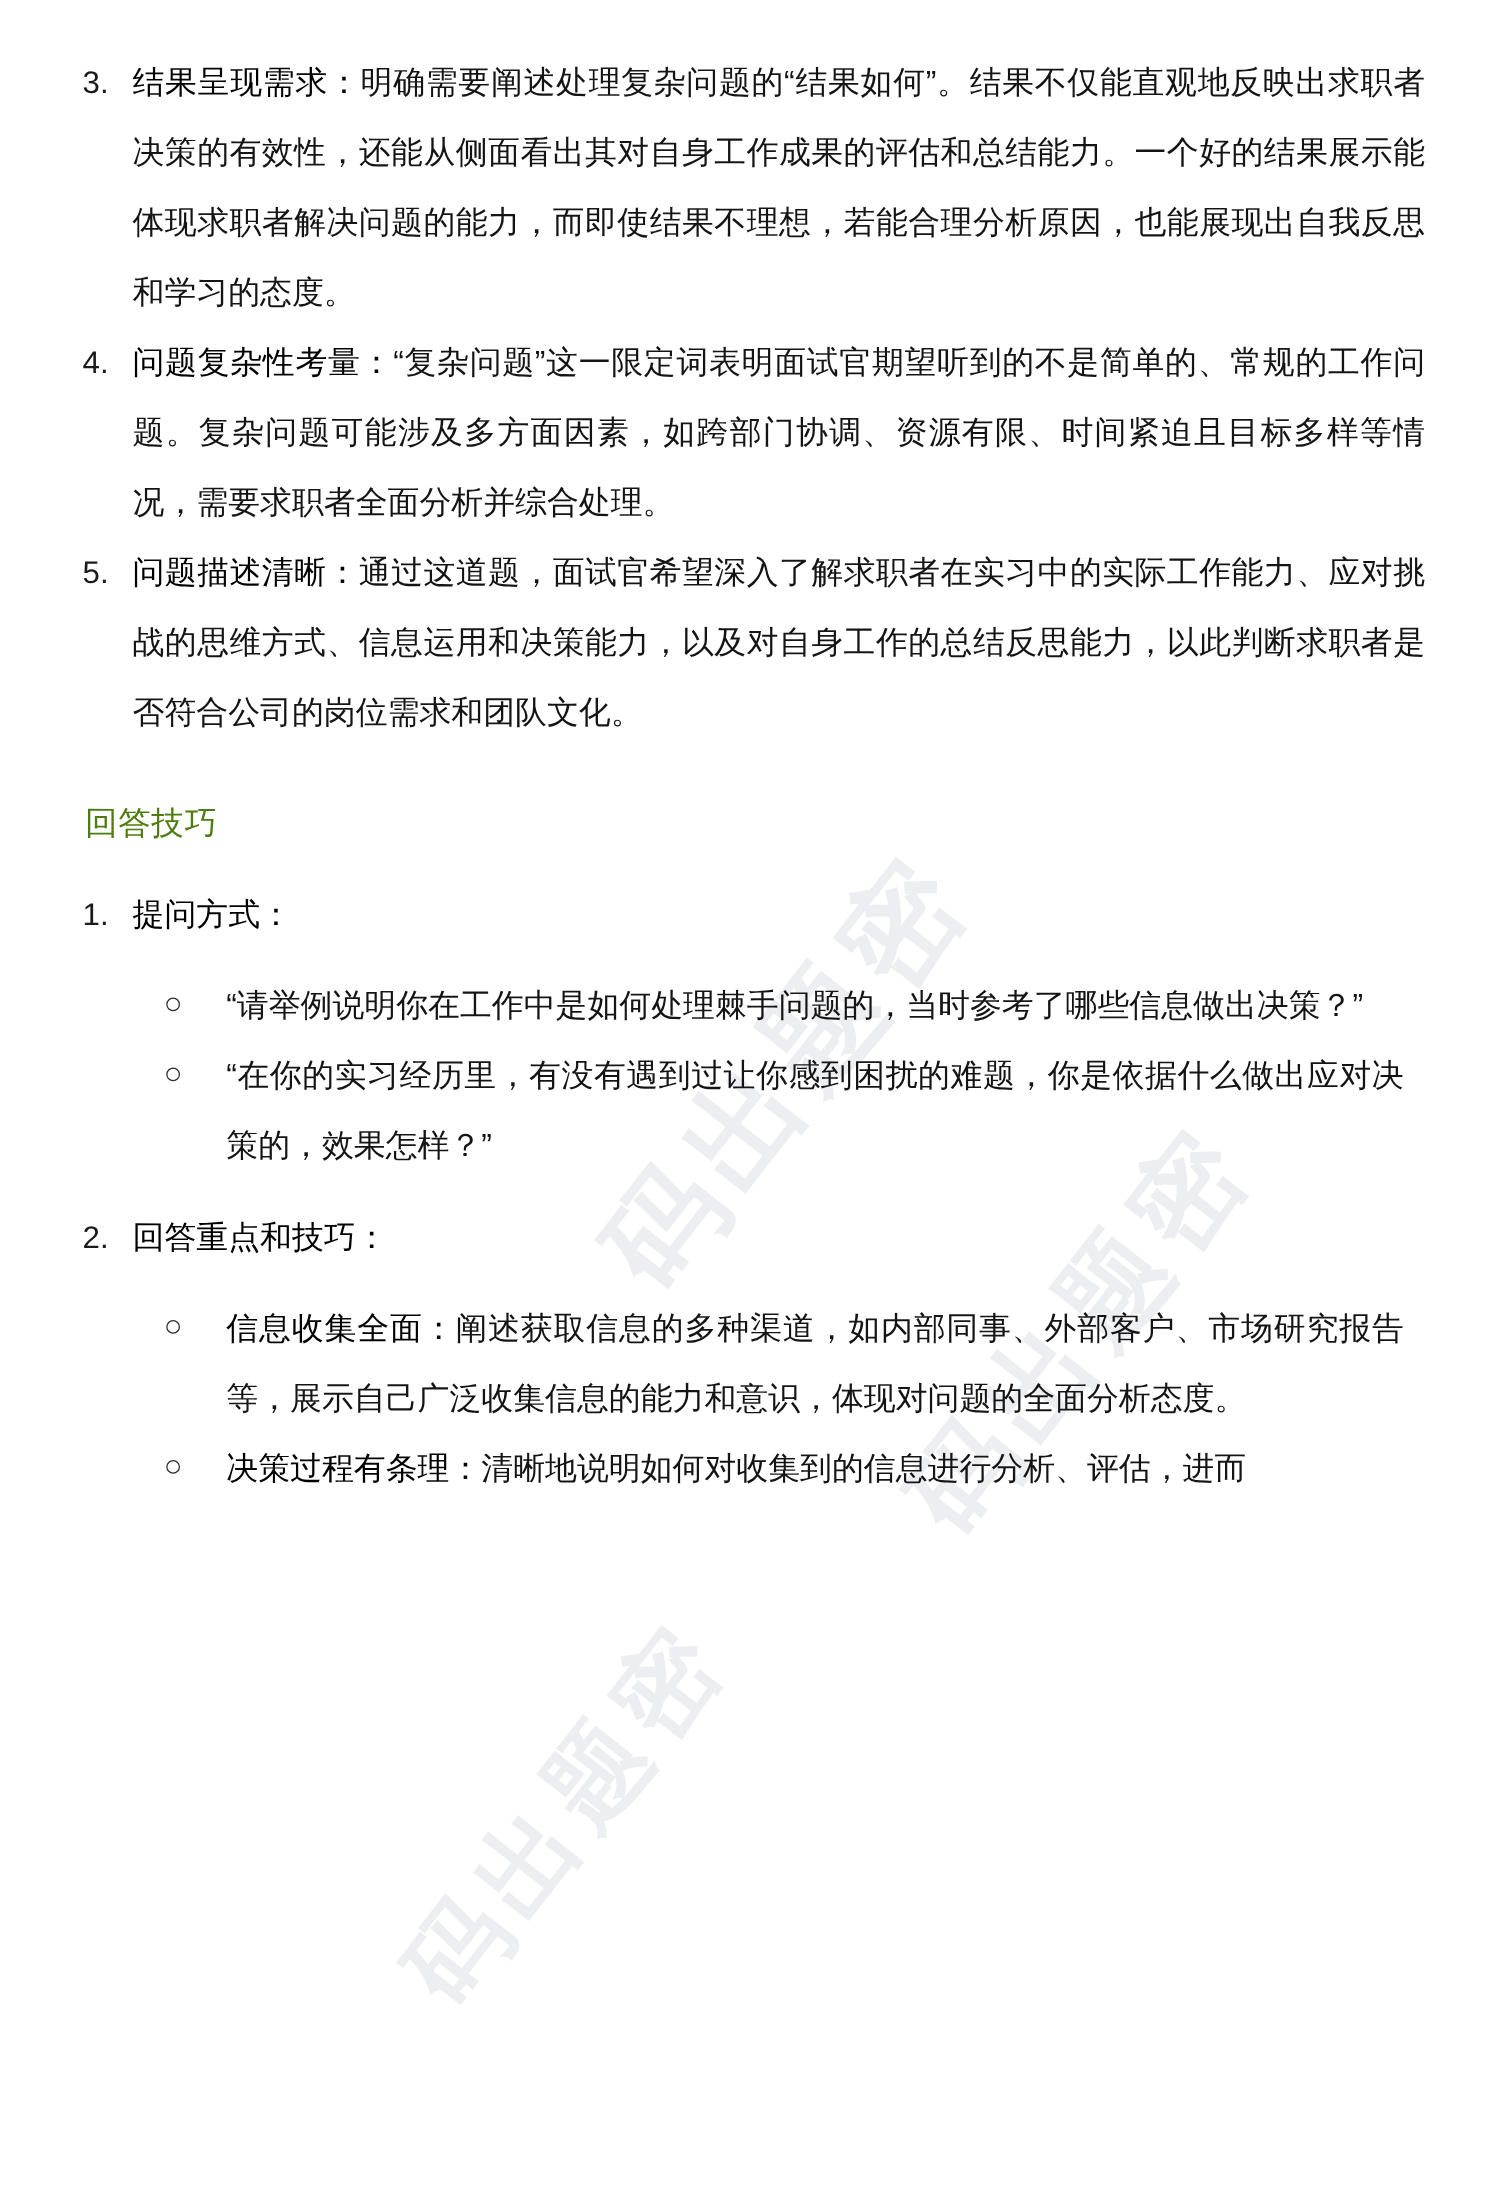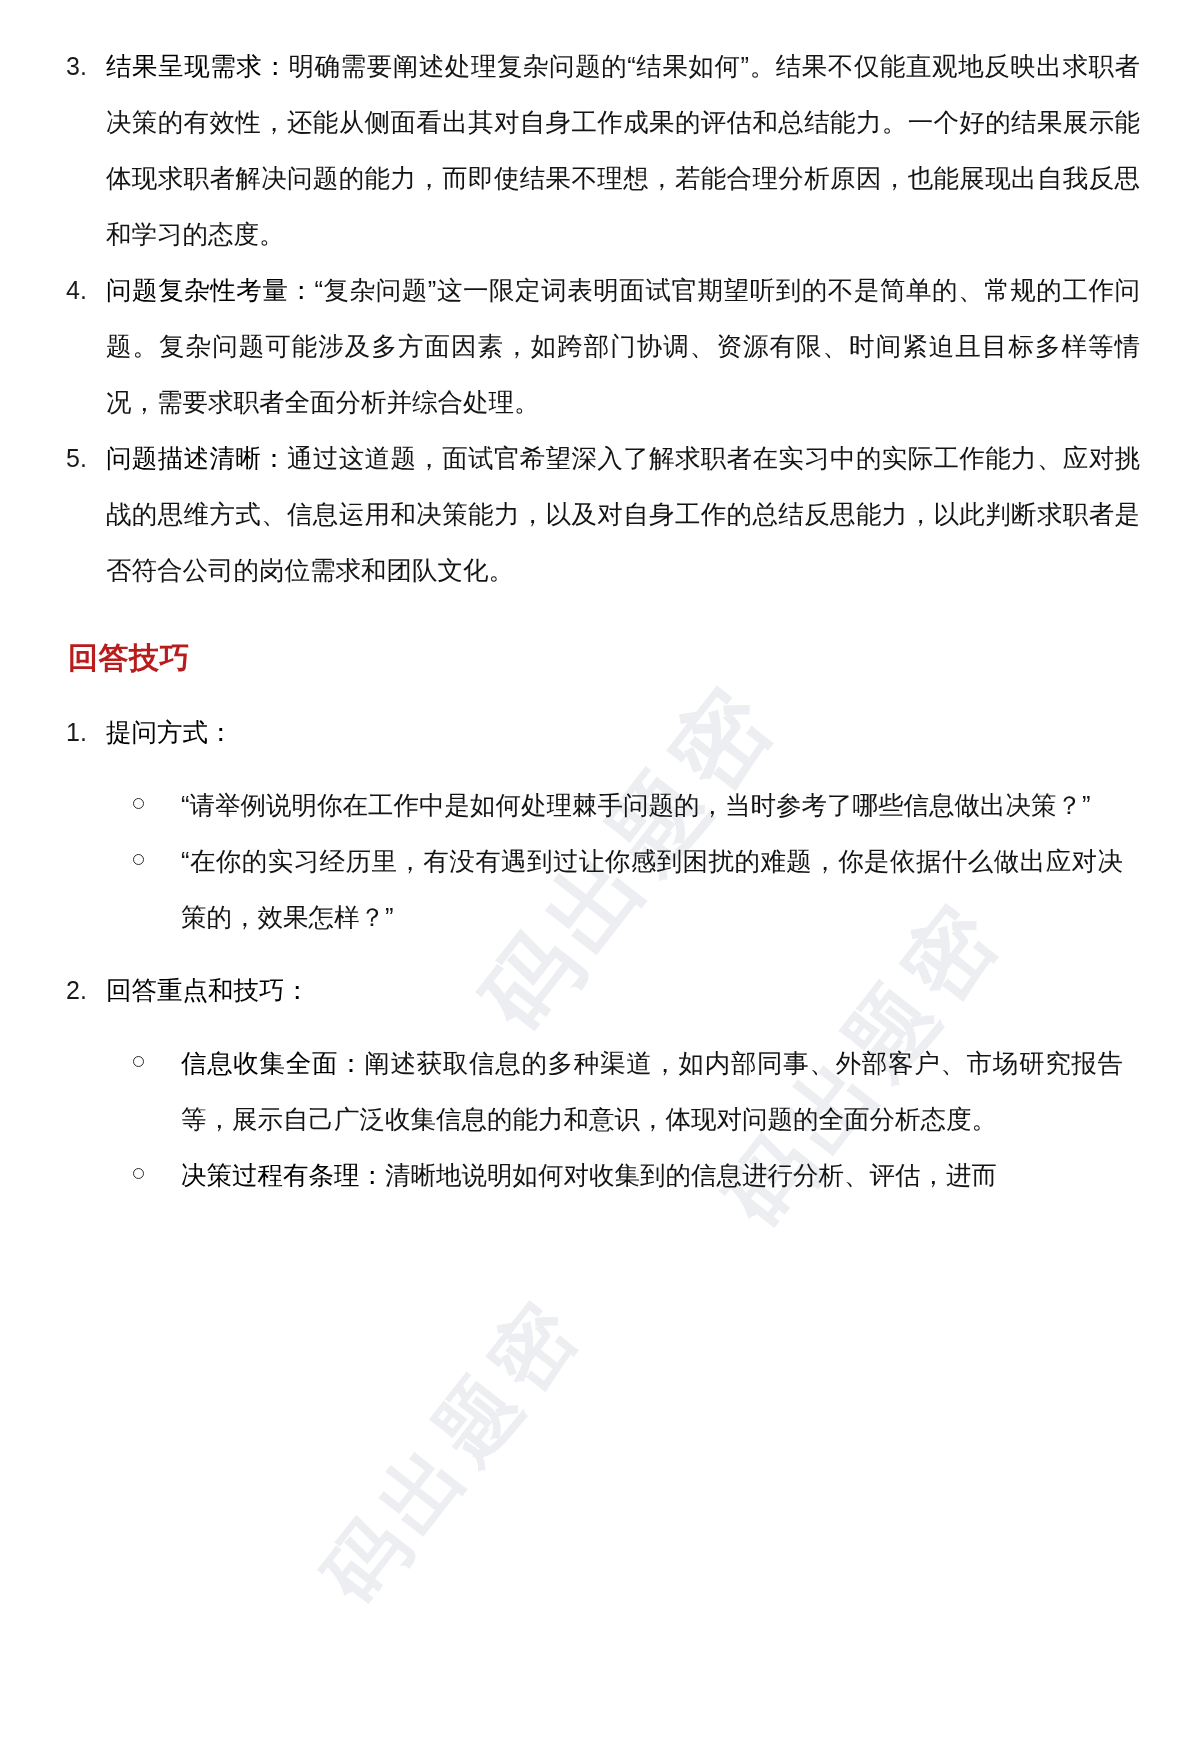--- a/index.html
+++ b/index.html
@@ -78,23 +78,23 @@
     word-break: break-all;
     margin: 0;
   }
   .para b, .lead {
     font-weight: 400;
     color: #000000;
   }
 
   
   .section-heading {
-    color: #b91c1c;
-    font-size: 30px;
-    font-weight: 700;
+    color: #4d7c0f;
+    font-size: 26px;
+    font-weight: 400;
     line-height: 56px;
     margin: 32px 0 18px 8px;
     letter-spacing: 0.5px;
   }
 
   
   ul.sub-list {
     list-style: none;
     margin: 17px;
     padding: 0;

